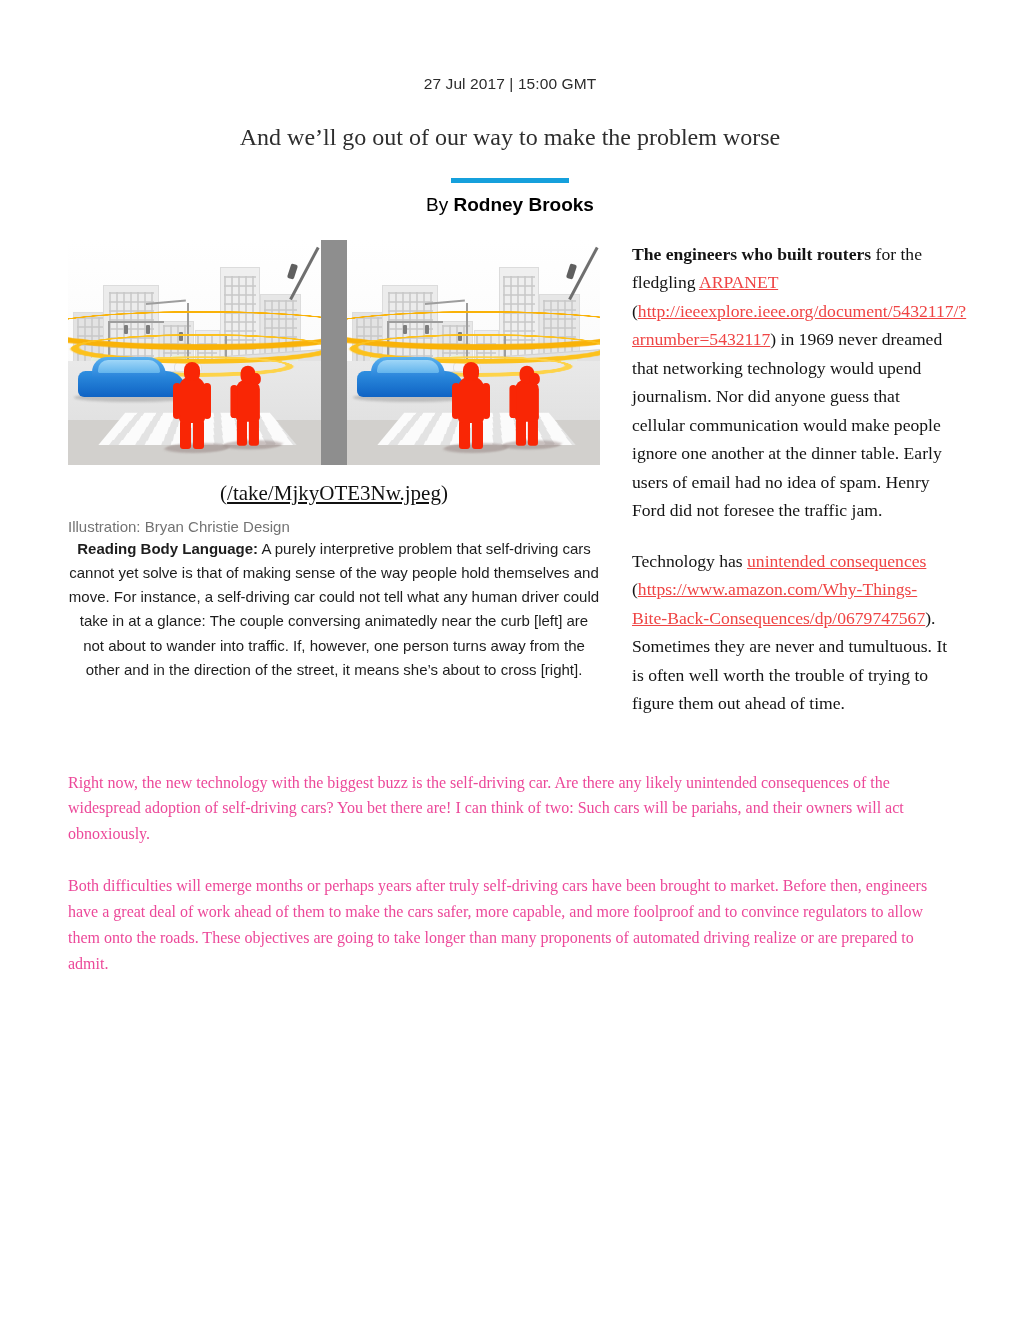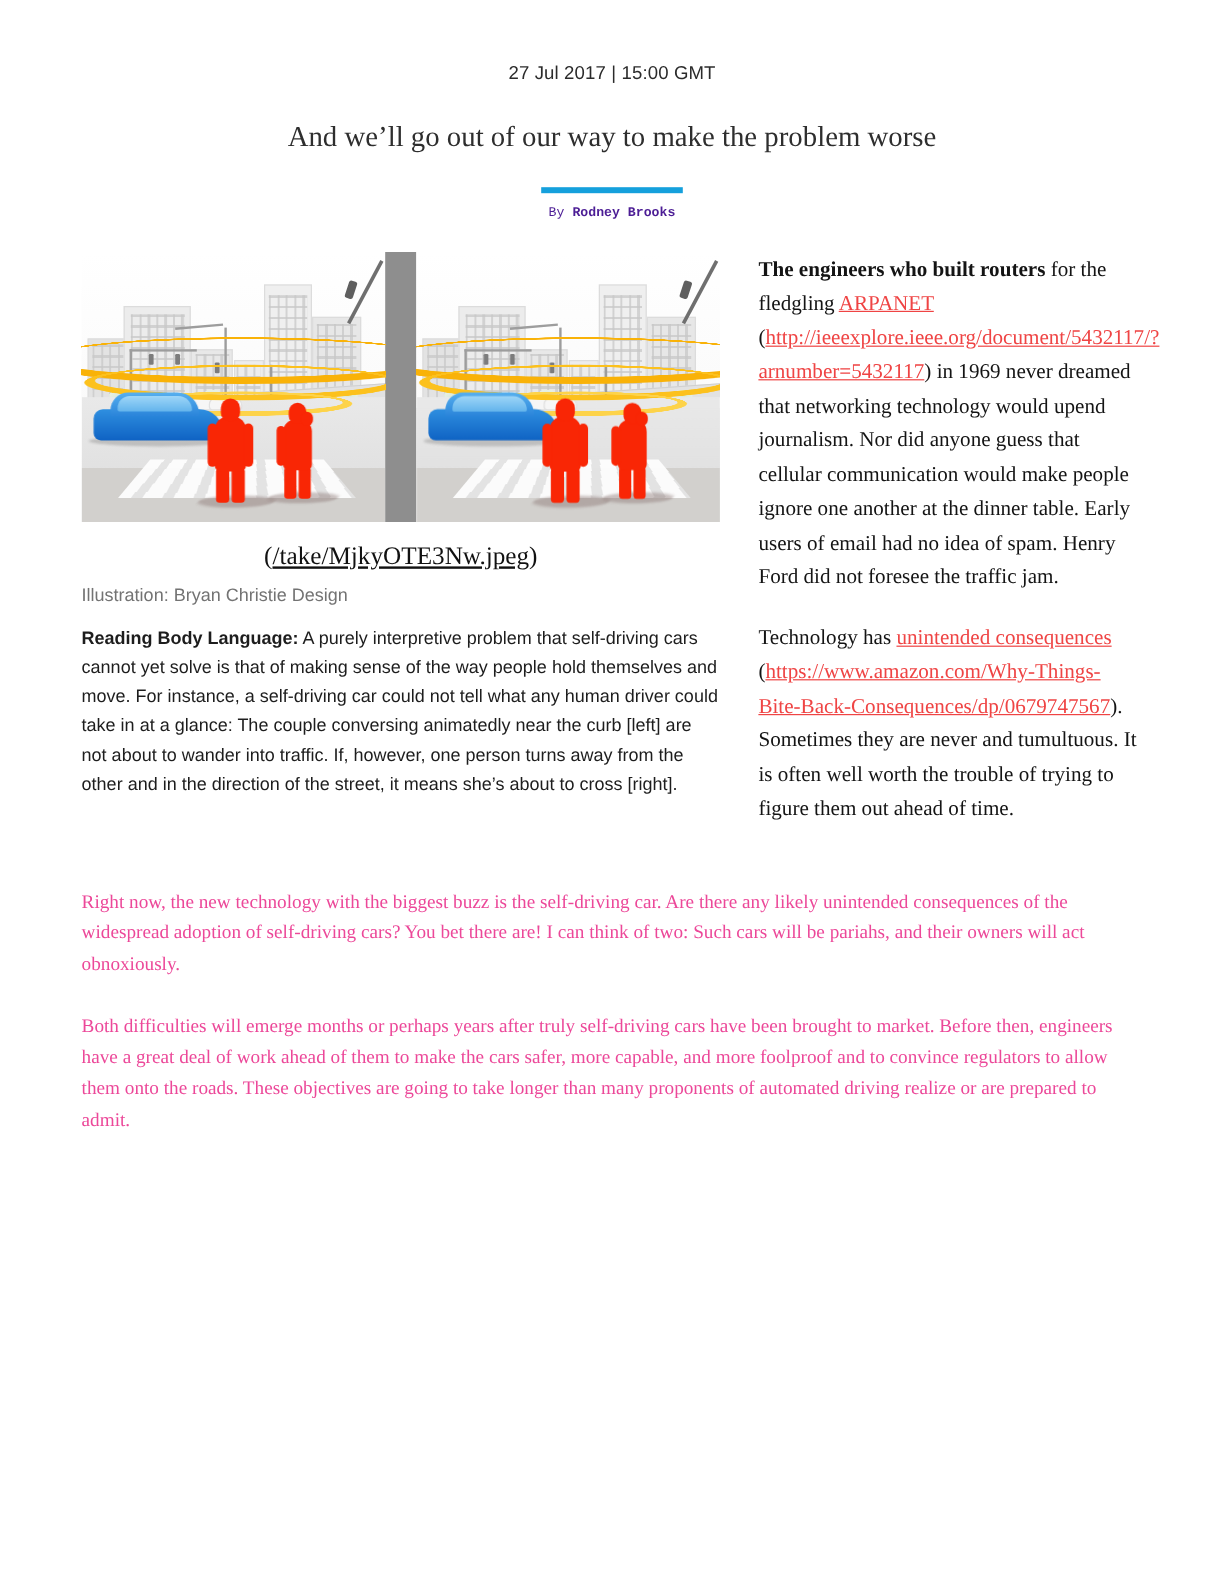--- a/index.html
+++ b/index.html
@@ -23,21 +23,21 @@
     padding: 0 68px;
   }
 
   
   .dateline {
     text-align: center;
     font-family: "Liberation Sans", sans-serif;
     font-size: 15.5px;
     color: #2b2b2b;
     letter-spacing: 0.1px;
-    padding-top: 54px;
+    padding-top: 76px;
     line-height: 1;
   }
   .headline {
     text-align: center;
     font-family: "Liberation Sans", sans-serif;
     font-weight: bold;
     font-size: 29.5px;
     line-height: 1.2;
     color: #111111;
     margin: 31px 0 0 0;
@@ -55,23 +55,23 @@
     text-align: center;
     margin-top: 26px;
   }
   .byline-rule {
     width: 118px;
     height: 5px;
     background: #15a0dc;
     margin: 0 auto 12px auto;
   }
   .byline {
-    font-family: Liberation Mono, monospace;
-    font-size: 11px;
-    color: #4c1d95;
+    font-family: Liberation Sans, sans-serif;
+    font-size: 19px;
+    color: #000000;
     line-height: 1;
   }
   .byline b { font-weight: bold; }
 
   
   .columns {
     position: relative;
     margin-top: 26px;
     display: flex;
     align-items: flex-start;
@@ -276,21 +276,22 @@
     font-size: 15px;
     color:#737373;
     margin-top: 10px;
     line-height:1.4;
   }
   .caption-body {
     font-family:"Liberation Sans", sans-serif;
     font-size: 15px;
     line-height: 1.62;
     color:#1d1d1d;
-    margin-top: 14px;
+    margin-top: 0;
+    text-align: center;
   }
   .caption-body b { font-weight:bold; }
 
   
   .rc-para {
     font-family:"Liberation Serif", serif;
     font-size: 17.6px;
     line-height: 1.62;
     color:#141414;
     margin:0 0 22px 0;

